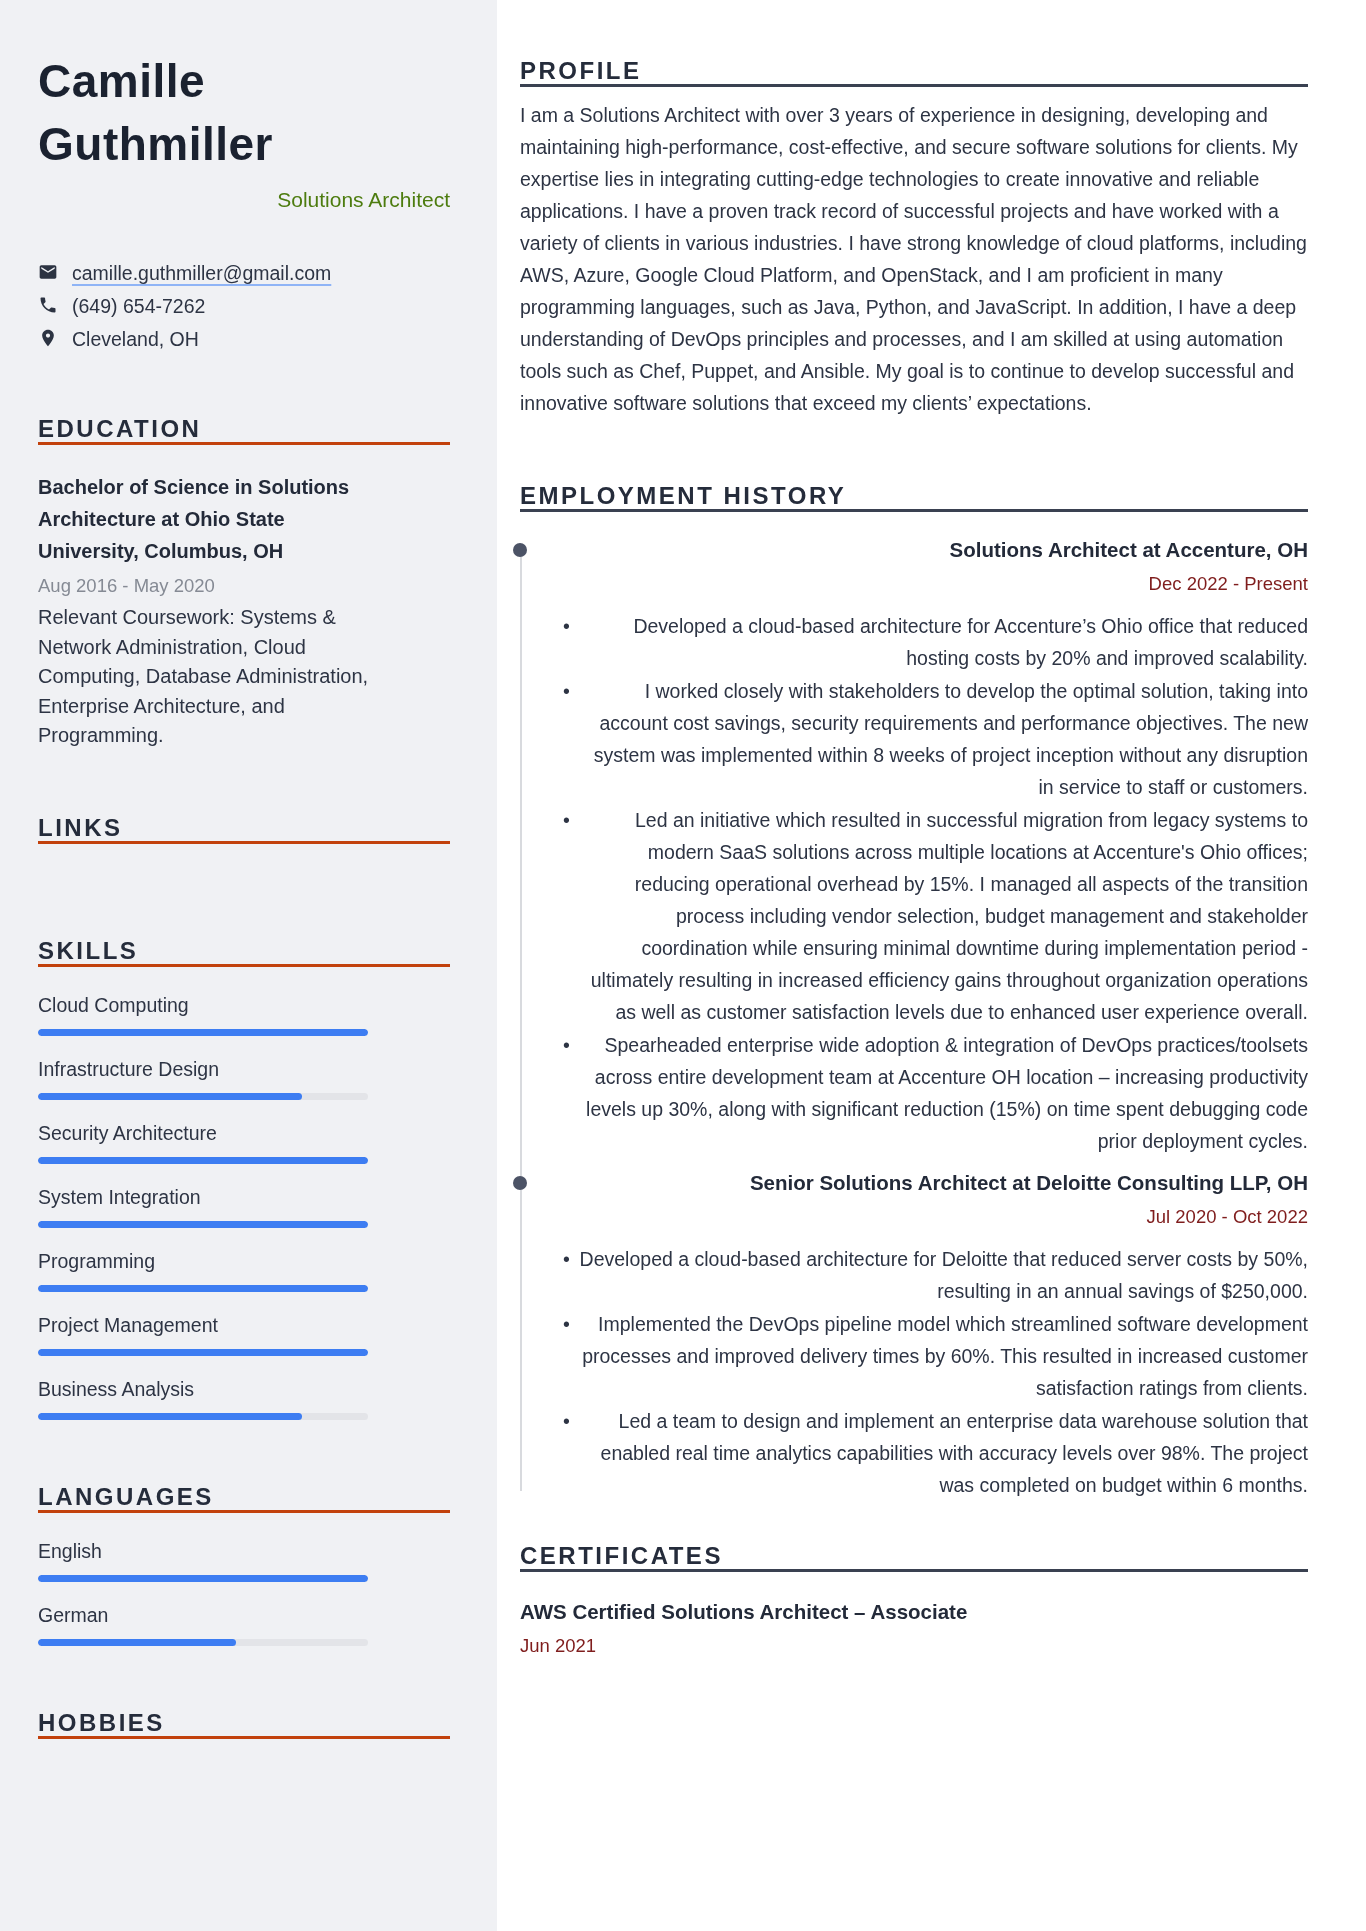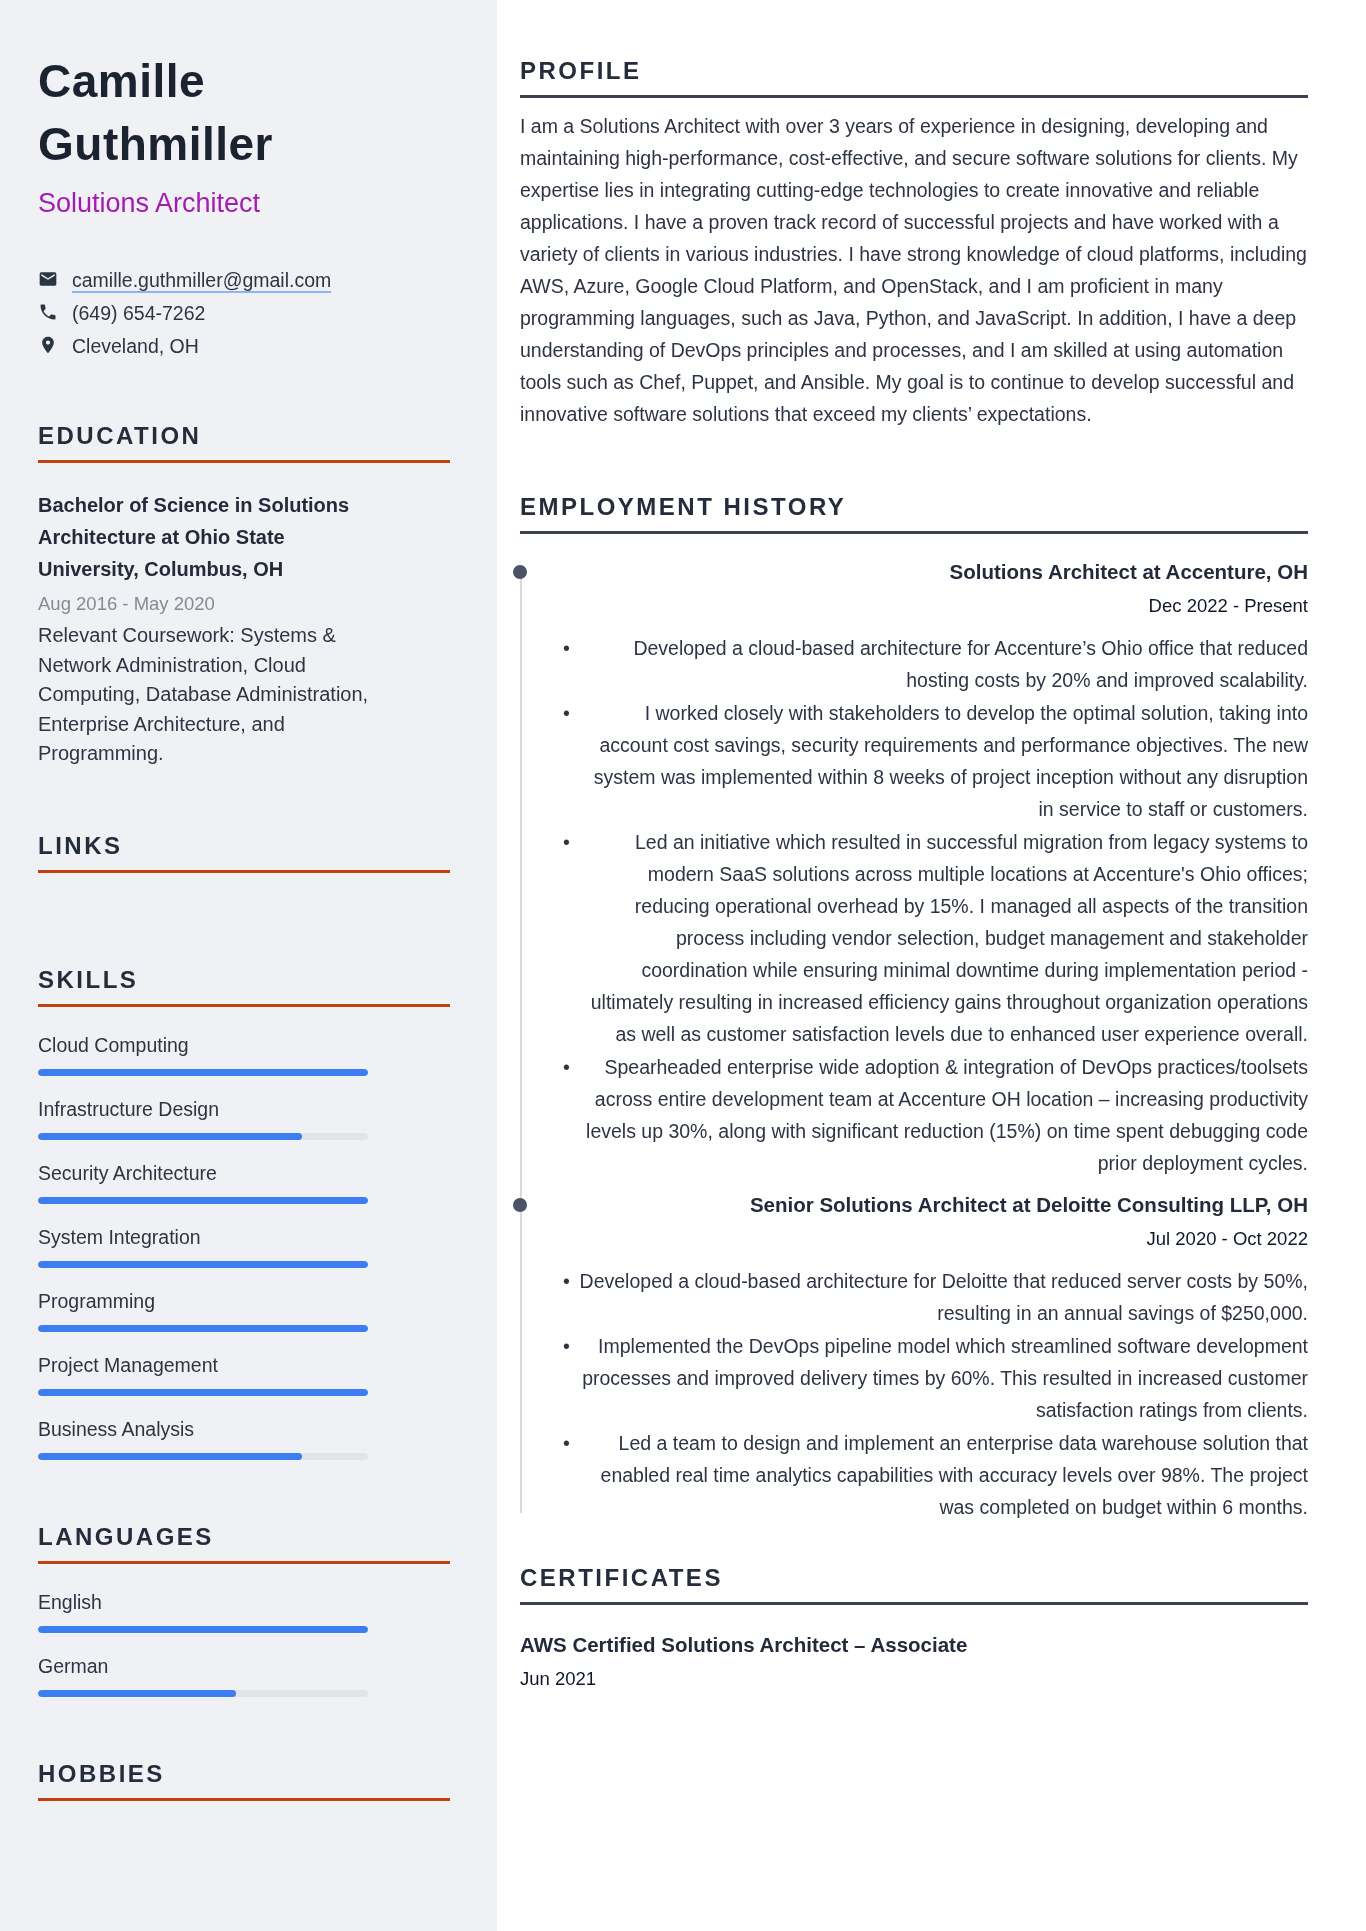--- a/index.html
+++ b/index.html
@@ -5,29 +5,29 @@
   * { margin:0; padding:0; box-sizing:border-box; }
   html,body { background:#ffffff; }
   body { font-family:"Liberation Sans","DejaVu Sans",sans-serif; color:#2d3444; }
 
   .page { position:relative; width:1366px; height:1931px; display:flex; overflow:hidden; background:#ffffff; }
 
   
   .sidebar { flex:0 0 497px; width:497px; background:#f0f1f4; padding:50px 47px 0 38px; }
 
   .name { font-size:46px; font-weight:700; line-height:63px; color:#1b2230; letter-spacing:.5px; }
-  .job-subtitle { margin-top:12px; font-size:27px; font-weight:400; color:#a21caf; }
+  .job-subtitle { margin-top:12px; font-size:21px; font-weight:400; color:#4d7c0f;text-align:right; }
 
   .contact { margin-top:50px; }
   .contact-row { display:flex; gap:14px; margin-bottom:9px; min-height:24px; }
   .contact-row svg { width:20px; height:20px; flex:0 0 20px; fill:#2c3342; }
   .contact-row .txt { font-size:19.5px; color:#2d3444; }
 
   h2.sec { font-size:24px; font-weight:700; letter-spacing:2.5px; color:#252c3b;
-           padding-bottom:11px; border-bottom:3px solid #c2410c; line-height:26px; }
+           border-bottom:3px solid #c2410c; line-height:26px; }
   .sidebar h2.sec { margin-top:64px; }
   .sidebar .section:first-of-type h2.sec { margin-top:66px; }
 
   .degree { margin-top:26px; font-size:20px; font-weight:700; line-height:32px; color:#232a39; max-width:350px; }
   .edu-dates { margin-top:8px; font-size:18.5px; color:#858a94; }
   .edu-desc { margin-top:6px; font-size:20px; line-height:29.5px; color:#2d3444; max-width:350px; }
 
   a.link, .link { display:inline-block; margin-top:26px; font-size:19.5px; color:#3b7cf0; cursor:pointer;
     text-decoration:underline; text-decoration-color:#8fb4f6; text-decoration-thickness:2px; text-underline-offset:4px; }
 
@@ -47,21 +47,21 @@
 
   .main h2.sec { border-bottom-color:#3a4151; }
   .employment-heading { margin-top:64px; }
   .certificates-heading { margin-top:42px; }
 
   .jobs { position:relative; margin-top:24px; padding-left:22px;text-align:right; }
   .jobs::before { content:""; position:absolute; left:0; top:12px; bottom:10px; width:2px; background:#d8dade; }
   .job { margin-bottom:12px; }
   .job-title { position:relative; font-size:20.5px; font-weight:700; color:#232a39; line-height:28px; }
   .timeline-dot { position:absolute; left:-29px; top:7px; width:14px; height:14px; border-radius:50%; background:#4c5366; }
-  .job-dates, .cert-dates { margin-top:8px; font-size:18.5px; color:#0f172a; line-height:24px; }
+  .job-dates, .cert-dates { margin-top:8px; font-size:18.5px; color:#7f1d1d; line-height:24px; }
 
   ul.bullets { list-style:none; margin:14px 0 0 21px; }
   ul.bullets li { position:relative; padding-left:16px; font-size:19.5px; line-height:32px; margin-bottom:1px; }
   ul.bullets li::before { content:"\2022"; position:absolute; left:0; top:0; color:#2d3444; }
 
   .cert-item { margin-top:26px; }
   .cert-title { font-size:20.5px; font-weight:700; color:#232a39; line-height:28px; }
 </style>
 </head>
 <body>

